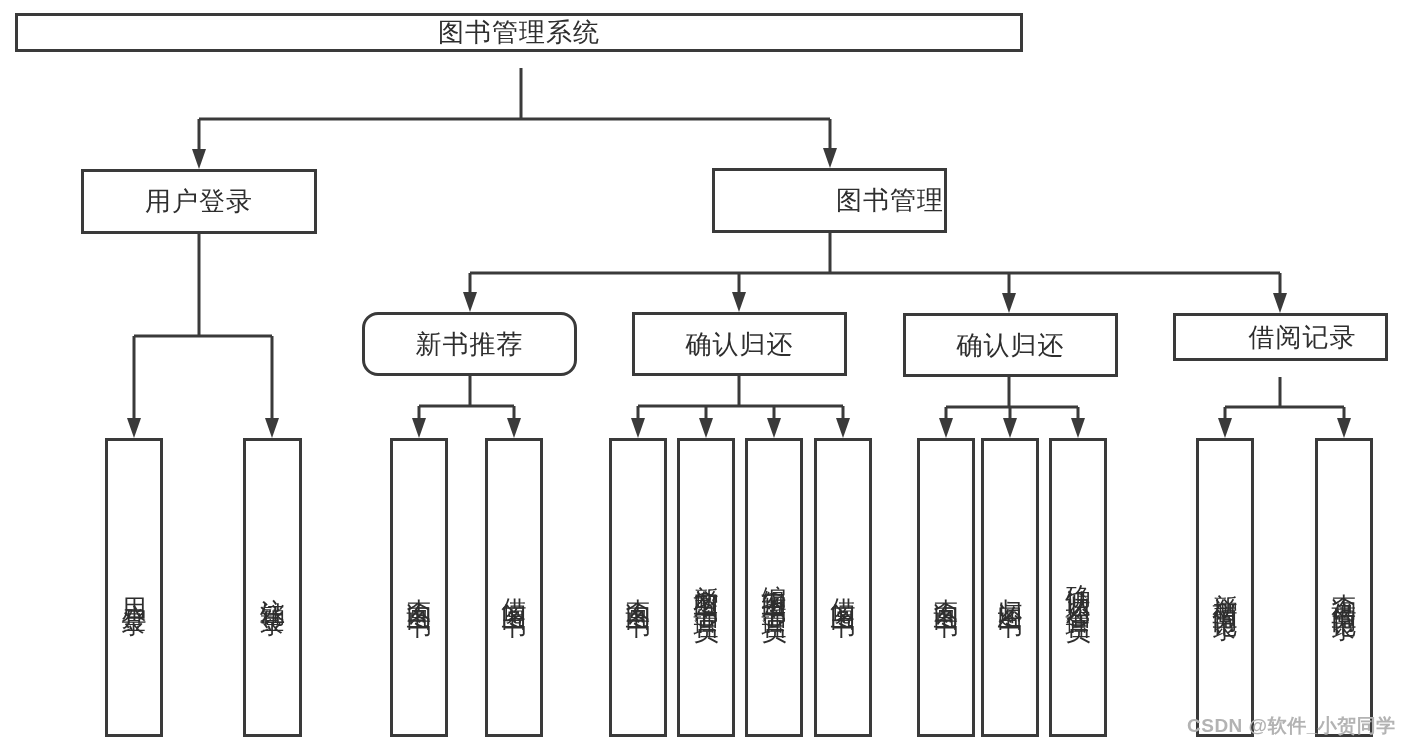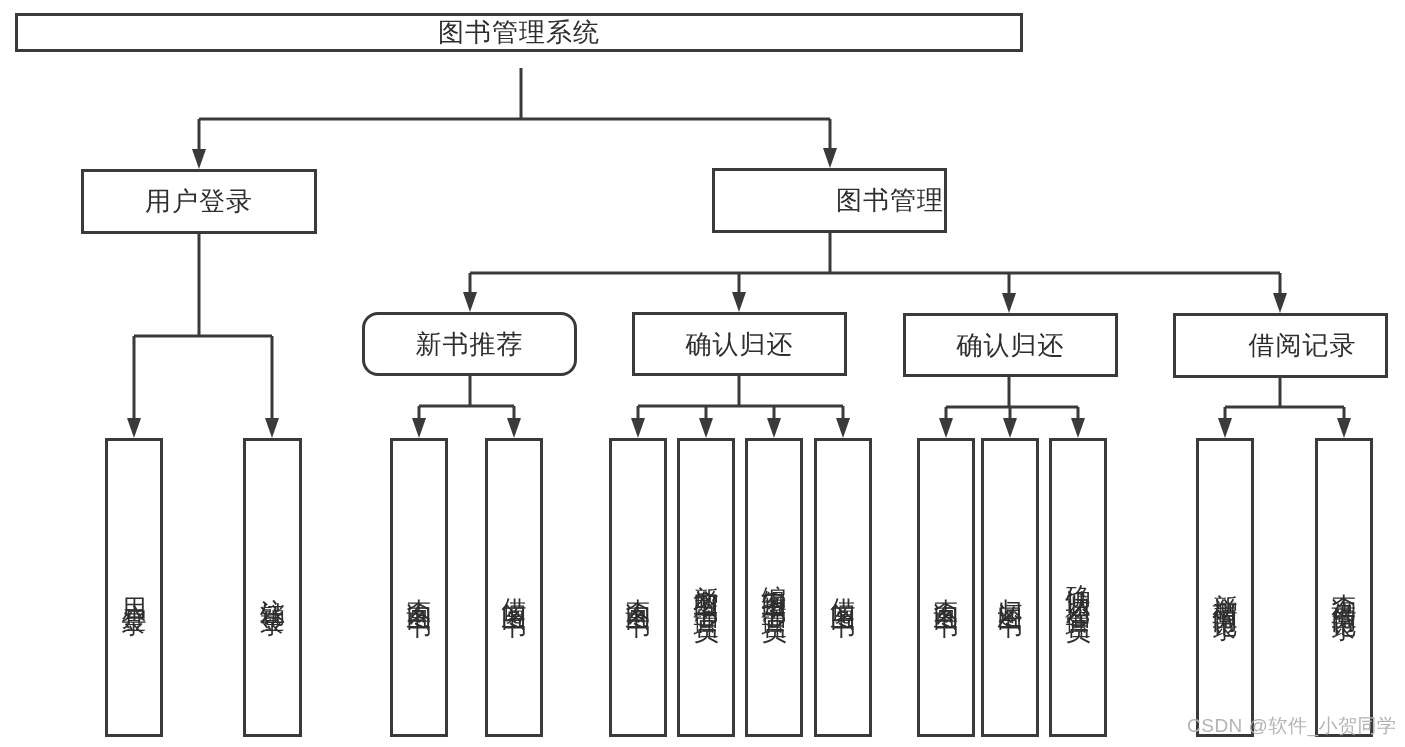--- a/index.html
+++ b/index.html
@@ -17,21 +17,21 @@
     position:absolute;box-sizing:border-box;background:#ffffff;
     border:3px solid #3a3a3a;display:flex;align-items:center;justify-content:center;
     color:#2e2e2e;font-size:25px;z-index:2;
   }
   .vbox .vtext{
     writing-mode:vertical-rl;text-orientation:upright;
     letter-spacing:5px;line-height:1;white-space:nowrap;
   }
   .watermark{
     position:absolute;left:1187px;top:713px;z-index:6;
-    color:#b3b3b3;font-size:19px;letter-spacing:0.5px;white-space:nowrap;
+    color:#b3b3b3;font-size:19px;letter-spacing:0.5px;white-space:nowrap;font-weight:bold;
   }
 </style>
 </head>
 <body>
 
 <div id="canvas">
 
   <svg id="wires" width="1405" height="747" viewBox="0 0 1405 747">
     <g stroke="#3a3a3a" stroke-width="3" fill="none">
 
@@ -85,21 +85,21 @@
 
   <div class="box" style="left:362px;top:312px;width:215px;height:64px;border-radius:16px;">
     <span>新书推荐</span>
   </div>
   <div class="box" style="left:632px;top:312px;width:215px;height:64px;">
     <span>确认归还</span>
   </div>
   <div class="box" style="left:903px;top:313px;width:215px;height:64px;">
     <span>确认归还</span>
   </div>
-  <div class="box" style="left:1173px;top:313px;width:215px;height:65px;padding-left:44px;">
+  <div class="box" style="left:1173px;top:313px;width:215px;height:48px;padding-left:44px;">
     <span>借阅记录</span>
   </div>
 
   <div class="vbox" style="left:105px;top:438px;width:58px;height:299px;">
     <span class="vtext">用户登录</span>
   </div>
   <div class="vbox" style="left:243px;top:438px;width:59px;height:299px;">
     <span class="vtext">注销登录</span>
   </div>
 

